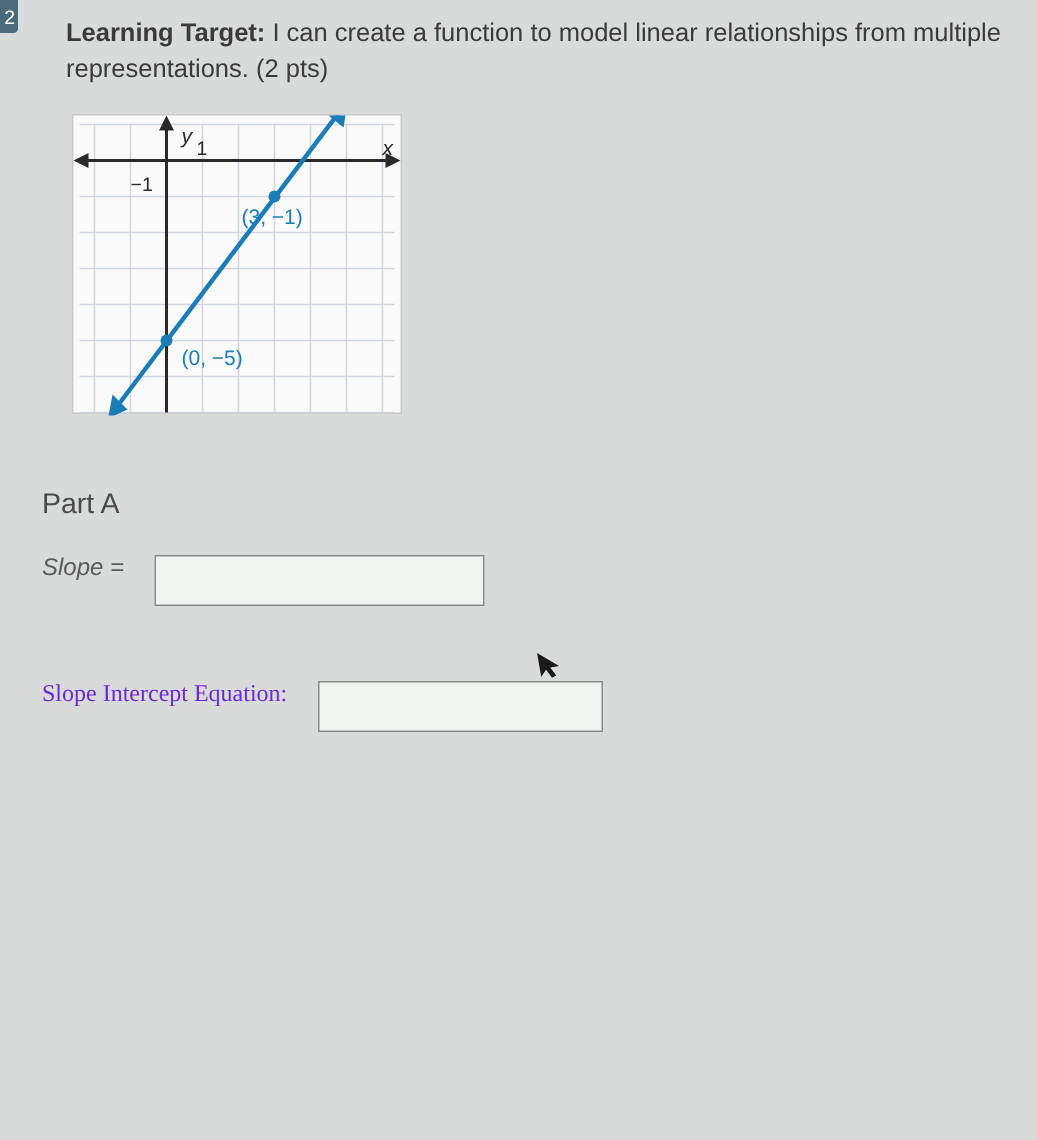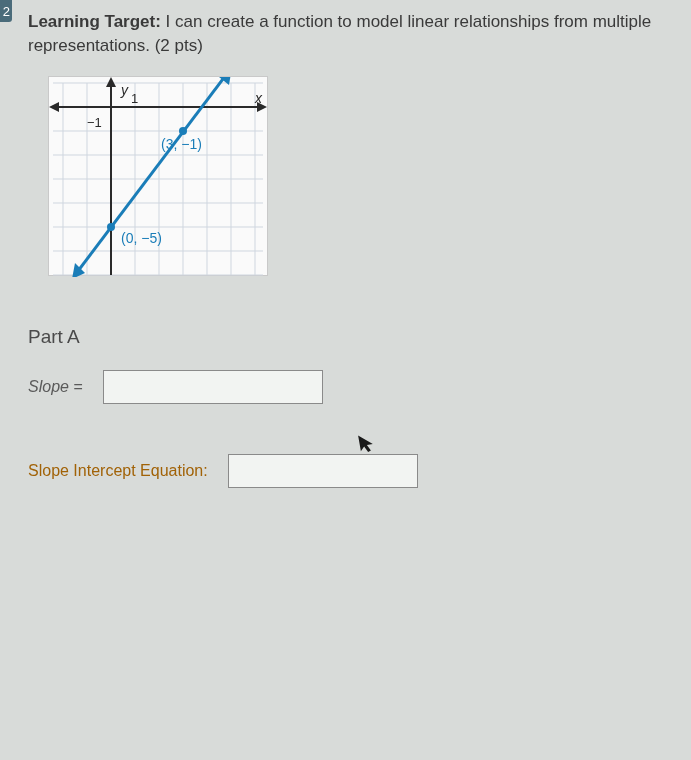--- a/index.html
+++ b/index.html
@@ -32,20 +32,21 @@
       border-bottom-right-radius: 3px;
     }
     .content {
       padding: 10px 0 0 28px;
     }
     .learning-target {
       font-size: 17px;
       line-height: 1.4;
       margin-bottom: 18px;
       color: #3a3a3a;
+      margin-left: 16px;
     }
     .learning-target .bold {
       font-weight: bold;
     }
     .graph-wrap {
       width: 220px;
       height: 200px;
       background: #fafafa;
       border: 1px solid #c9c9c9;
       position: relative;
@@ -61,31 +62,31 @@
       margin-bottom: 50px;
       margin-top: 30px;
     }
     .part-title {
       font-size: 19px;
       color: #4a4a4a;
       margin-bottom: 22px;
     }
     .input-row {
       display: flex;
-      align-items: center;
       gap: 20px;
     }
     .input-label {
       font-size: 16px;
       font-style: italic;
       color: #5a5a5a;
     }
     .input-label-nc {
       font-size: 16px;
-      color: #a16207;
+      color: #6d28d9;
+      font-family: Liberation Serif, serif;
     }
     .answer-input {
       height: 34px;
       border: 1px solid #8a8a8a;
       background: #f2f4f2;
       padding: 4px 8px;
       font-size: 15px;
     }
     .cursor {
       position: absolute;

